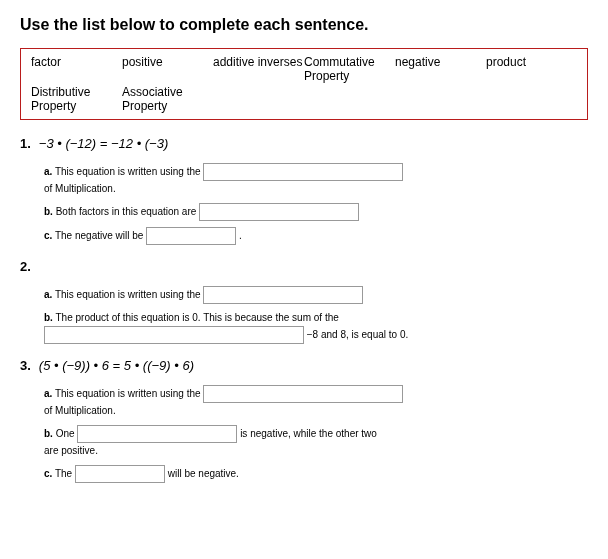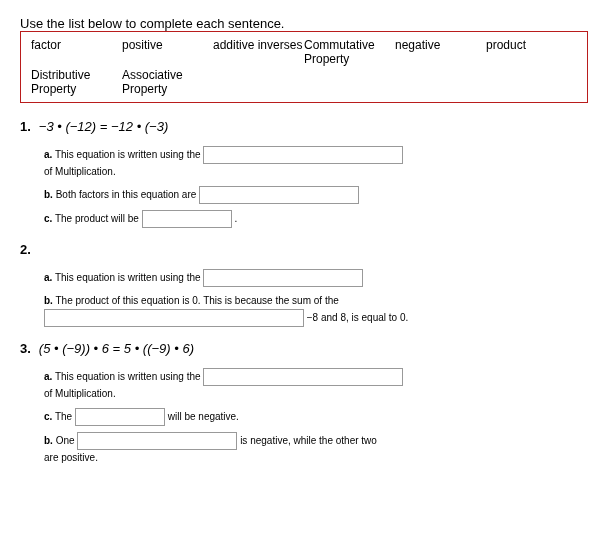--- a/index.html
+++ b/index.html
@@ -6,23 +6,23 @@
     body {
       font-family: Arial, sans-serif;
       font-size: 13px;
       background: #fff;
       color: #000;
       width: 608px;
       min-height: 559px;
       padding: 16px 20px;
     }
     .instruction {
-      font-weight: normal;
-      font-size: 13px;
-      margin-bottom: 0;
+      font-weight: bold;
+      font-size: 16px;
+      margin-bottom: 14px;
     }
     .word-bank {
       border: 1px solid #b91c1c;
       padding: 6px 10px;
       margin-bottom: 16px;
       display: grid;
       grid-template-columns: 1fr 1fr 1fr 1fr 1fr 1fr;
       row-gap: 2px;
       font-size: 12px;
     }
@@ -112,21 +112,21 @@
   </div>
 
   <div class="sub-question">
     <span class="sub-label">b.</span>
     <span> Both factors in this equation are </span>
     <span class="answer-box-medium"></span>
   </div>
 
   <div class="sub-question">
     <span class="sub-label">c.</span>
-    <span> The product will be </span>
+    <span> The negative will be </span>
     <span class="answer-box-small"></span>
     <span>.</span>
   </div>
 </div>
 
 <div class="question-block">
   <div style="display:flex; gap:8px; align-items:baseline; margin-bottom:6px;">
     <span class="question-number">2.</span>
   </div>
 
@@ -153,27 +153,27 @@
 
   <div class="sub-question">
     <span class="sub-label">a.</span>
     <span> This equation is written using the </span>
     <span class="answer-box-wide"></span>
     <br>
     <span>of Multiplication.</span>
   </div>
 
   <div class="sub-question">
-    <span class="sub-label">c.</span>
-    <span> The </span>
-    <span class="answer-box-small"></span>
-    <span> will be negative.</span>
-  </div>
-
-  <div class="sub-question">
     <span class="sub-label">b.</span>
     <span> One </span>
     <span class="answer-box-medium"></span>
     <span> is negative, while the other two</span>
     <br>
     <span>are positive.</span>
   </div>
+
+  <div class="sub-question">
+    <span class="sub-label">c.</span>
+    <span> The </span>
+    <span class="answer-box-small"></span>
+    <span> will be negative.</span>
+  </div>
 </div>
 
 </body></html>

